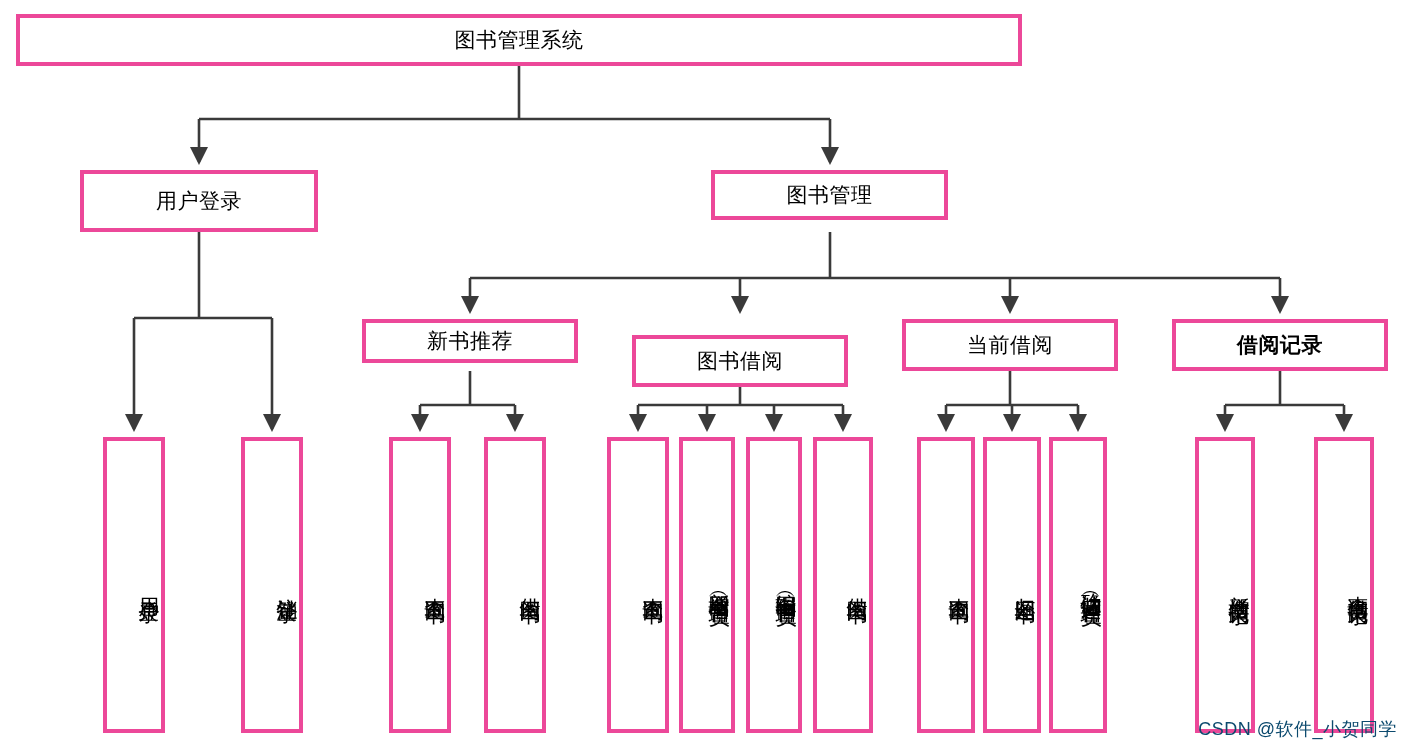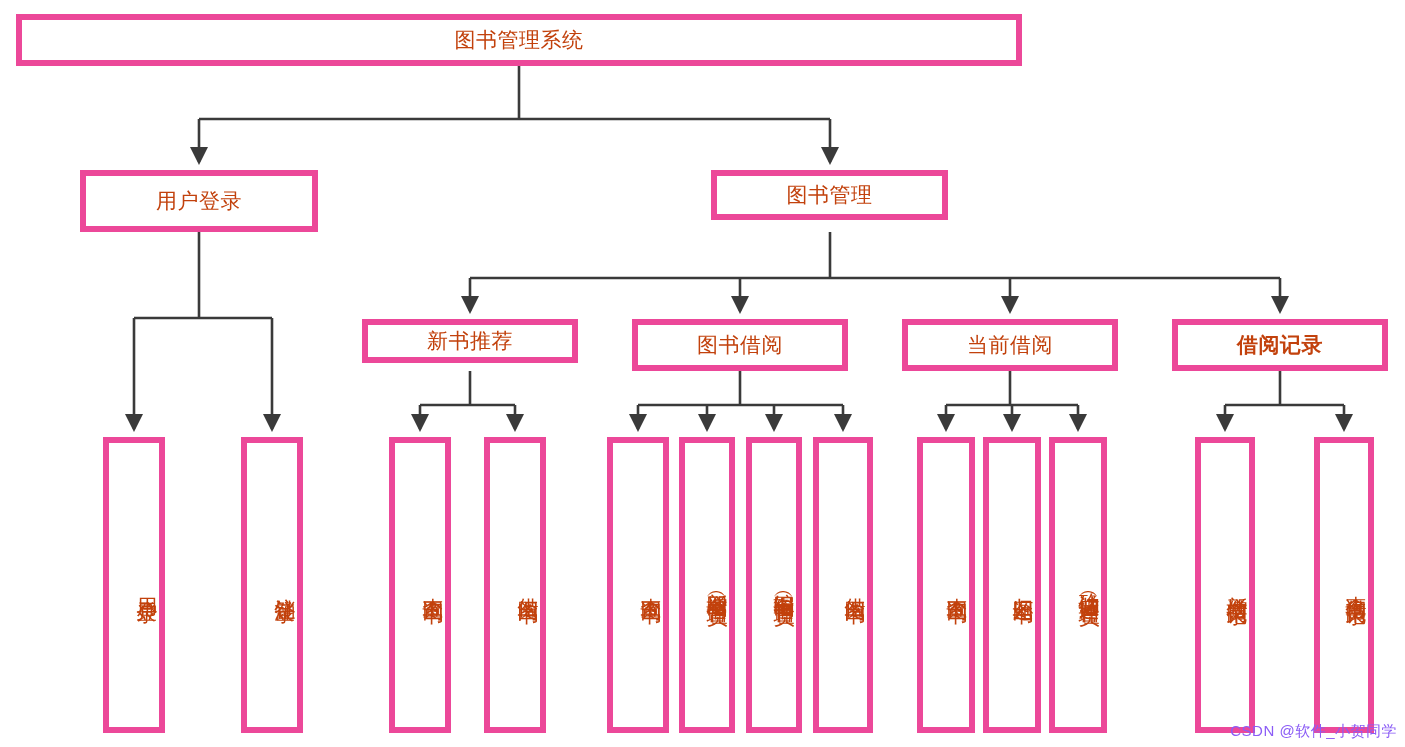--- a/index.html
+++ b/index.html
@@ -22,25 +22,25 @@
     left: 0;
     top: 0;
     width: 1405px;
     height: 747px;
     pointer-events: none;
   }
   .node {
     position: absolute;
     box-sizing: border-box;
     background: #ffffff;
-    border: 6px solid #ec4899;
+    border: 4px solid #ec4899;
     display: flex;
     align-items: center;
     justify-content: center;
-    color: #c2410c;
+    color: #000000;
     line-height: 1.18;
   }
   .node.horiz {
     font-size: 21px;
     letter-spacing: 0.5px;
   }
   .node.vert {
     writing-mode: vertical-rl;
     text-orientation: upright;
     font-size: 21px;
@@ -55,22 +55,22 @@
     white-space: pre-line;
     text-align: center;
   }
   .node.vert .node-label {
     white-space: normal;
   }
   #watermark {
     position: absolute;
     right: 8px;
     bottom: 6px;
-    font-size: 15px;
-    color: #8b5cf6;
+    font-size: 18px;
+    color: #0c4a6e;
     letter-spacing: 0.5px;
     user-select: none;
     margin-left: 36px;
   }
 </style>
 </head>
 <body>
 
 <div id="stage">
 
@@ -130,21 +130,21 @@
       </div>
       <div class="node horiz" style="left: 80px; top: 170px; width: 238px; height: 62px;">
         <span class="node-label">用户登录</span>
       </div>
       <div class="node horiz" style="left: 711px; top: 170px; width: 237px; height: 50px;">
         <span class="node-label">图书管理</span>
       </div>
       <div class="node horiz" style="left: 362px; top: 319px; width: 216px; height: 44px;">
         <span class="node-label">新书推荐</span>
       </div>
-      <div class="node horiz" style="left: 632px; top: 319px; width: 216px; height: 52px; align-items: center;">
+      <div class="node horiz" style="left: 632px; top: 335px; width: 216px; height: 52px; align-items: center;">
         <span class="node-label">图书借阅</span>
       </div>
       <div class="node horiz" style="left: 902px; top: 319px; width: 216px; height: 52px;">
         <span class="node-label">当前借阅</span>
       </div>
       <div class="node horiz" style="left: 1172px; top: 319px; width: 216px; height: 52px; font-weight: bold;">
         <span class="node-label">借阅记录</span>
       </div>
       <div class="node vert" style="left: 103px; top: 437px; width: 62px; height: 296px;">
         <span class="node-label">用户登录</span>

